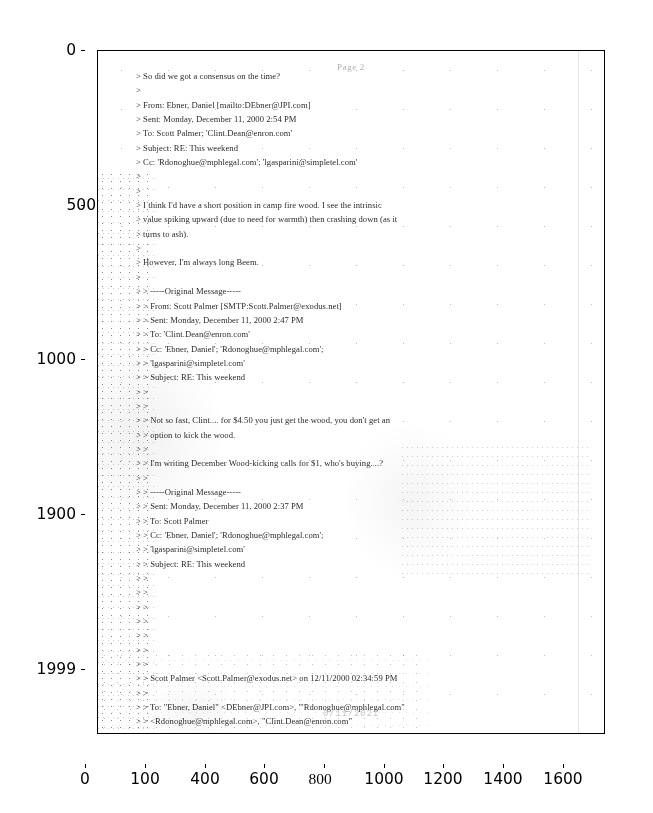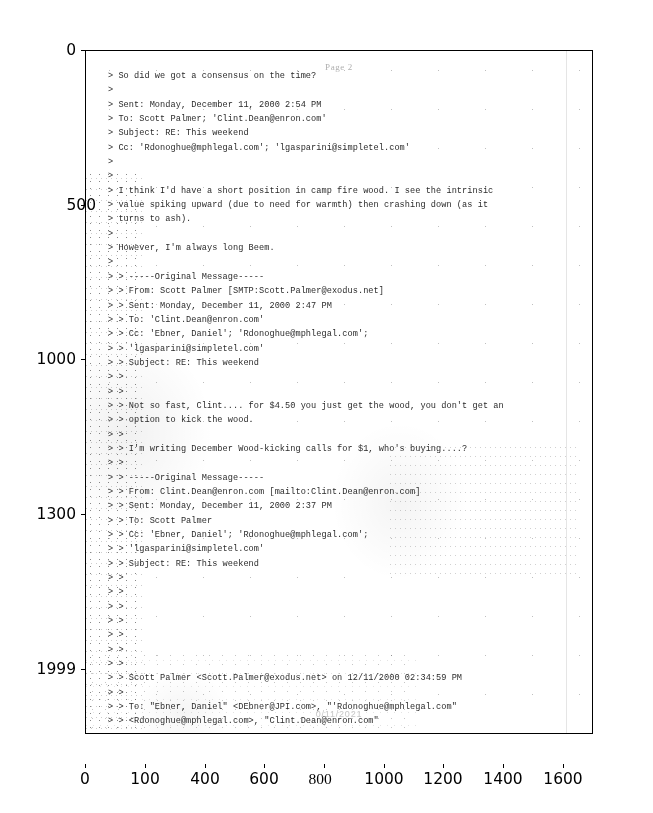--- a/index.html
+++ b/index.html
@@ -21,21 +21,21 @@
     position: absolute;
     left: 0; top: 0;
     width: 653px;
     height: 813px;
     background: #ffffff;
   }
 
   
   #axes {
     position: absolute;
-    left: 85px;
+    left: 97px;
     top: 50px;
     width: 508px;
     height: 684px;
     border: 1.1px solid #000000;
     box-sizing: border-box;
     background: #5eead4;
     overflow: hidden;
   }
 
   
@@ -105,40 +105,41 @@
     font-size: 9px;
     color: #b0b0b0;
     letter-spacing: 0.6px;
   }
   #page-footer {
     position: absolute;
     left: 0;
     right: 0;
     bottom: 14px;
     text-align: center;
-    font-family: Liberation Sans, sans-serif;
+    font-family: Liberation Mono, monospace;
     font-size: 9px;
     color: #c6c6c6;
     letter-spacing: 0.8px;
   }
 
   #body-text {
     position: absolute;
     left: 22px;
     top: 18px;
     right: 6px;
   }
   .line {
-    font-family: Liberation Mono, monospace;
+    font-family: Liberation Serif, serif;
     font-size: 8.6px;
     line-height: 14.35px;
     color: #2b2b2b;
     white-space: pre;
     letter-spacing: 0.05px;
     height: 14.35px;
+    margin-left: 16px;
   }
 
   
   .noise {
     position: absolute;
     pointer-events: none;
   }
   #noise-left {
     left: 0; top: 120px; width: 58px; height: 600px;
     background-image:
@@ -188,20 +189,21 @@
       <div class="noise" id="noise-scatter"></div>
       <div class="noise" id="noise-left"></div>
       <div class="noise" id="noise-bottomleft"></div>
       <div class="noise" id="noise-center"></div>
 
       <div id="page-header">Page 2</div>
 
       <div id="body-text">
         <div class="line">&gt; So did we got a consensus on the time?</div>
         <div class="line">&gt;</div>
+        <div class="line">&gt; From: Ebner, Daniel [mailto:DEbner@JPI.com]</div>
         <div class="line">&gt; Sent: Monday, December 11, 2000 2:54 PM</div>
         <div class="line">&gt; To: Scott Palmer; 'Clint.Dean@enron.com'</div>
         <div class="line">&gt; Subject: RE: This weekend</div>
         <div class="line">&gt; Cc: 'Rdonoghue@mphlegal.com'; 'lgasparini@simpletel.com'</div>
         <div class="line">&gt;</div>
         <div class="line">&gt;</div>
         <div class="line">&gt; I think I'd have a short position in camp fire wood. I see the intrinsic</div>
         <div class="line">&gt; value spiking upward (due to need for warmth) then crashing down (as it</div>
         <div class="line">&gt; turns to ash).</div>
         <div class="line">&gt;</div>
@@ -215,21 +217,20 @@
         <div class="line">&gt; &gt; 'lgasparini@simpletel.com'</div>
         <div class="line">&gt; &gt; Subject: RE: This weekend</div>
         <div class="line">&gt; &gt;</div>
         <div class="line">&gt; &gt;</div>
         <div class="line">&gt; &gt; Not so fast, Clint.... for $4.50 you just get the wood, you don't get an</div>
         <div class="line">&gt; &gt; option to kick the wood.</div>
         <div class="line">&gt; &gt;</div>
         <div class="line">&gt; &gt; I'm writing December Wood-kicking calls for $1, who's buying....?</div>
         <div class="line">&gt; &gt;</div>
         <div class="line">&gt; &gt; -----Original Message-----</div>
-        <div class="line">&gt; &gt; From: Clint.Dean@enron.com [mailto:Clint.Dean@enron.com]</div>
         <div class="line">&gt; &gt; Sent: Monday, December 11, 2000 2:37 PM</div>
         <div class="line">&gt; &gt; To: Scott Palmer</div>
         <div class="line">&gt; &gt; Cc: 'Ebner, Daniel'; 'Rdonoghue@mphlegal.com';</div>
         <div class="line">&gt; &gt; 'lgasparini@simpletel.com'</div>
         <div class="line">&gt; &gt; Subject: RE: This weekend</div>
         <div class="line">&gt; &gt;</div>
         <div class="line">&gt; &gt;</div>
         <div class="line">&gt; &gt;</div>
         <div class="line">&gt; &gt;</div>
         <div class="line">&gt; &gt;</div>
@@ -271,17 +272,17 @@
   <div id="yaxis">
     <div class="tick-y" style="top:50px;"></div>
     <div class="tick-y" style="top:205px;"></div>
     <div class="tick-y" style="top:359px;"></div>
     <div class="tick-y" style="top:514px;"></div>
     <div class="tick-y" style="top:669px;"></div>
 
     <div class="ticklabel-y" style="top:50px;">0</div>
     <div class="ticklabel-y" style="top:205px;margin-left:20px;">500</div>
     <div class="ticklabel-y" style="top:359px;">1000</div>
-    <div class="ticklabel-y" style="top:514px;">1300</div>
+    <div class="ticklabel-y" style="top:514px;">1900</div>
     <div class="ticklabel-y" style="top:669px;">1999</div>
   </div>
 
 </div>
 
 </body></html>

